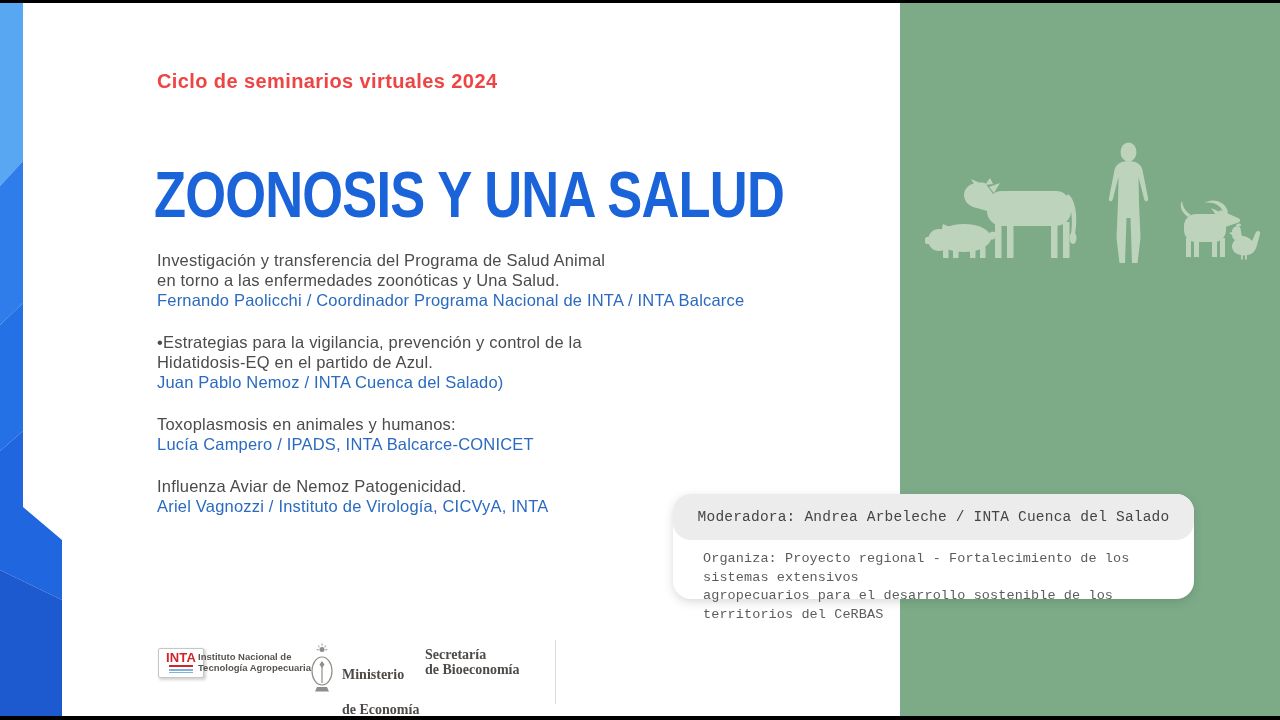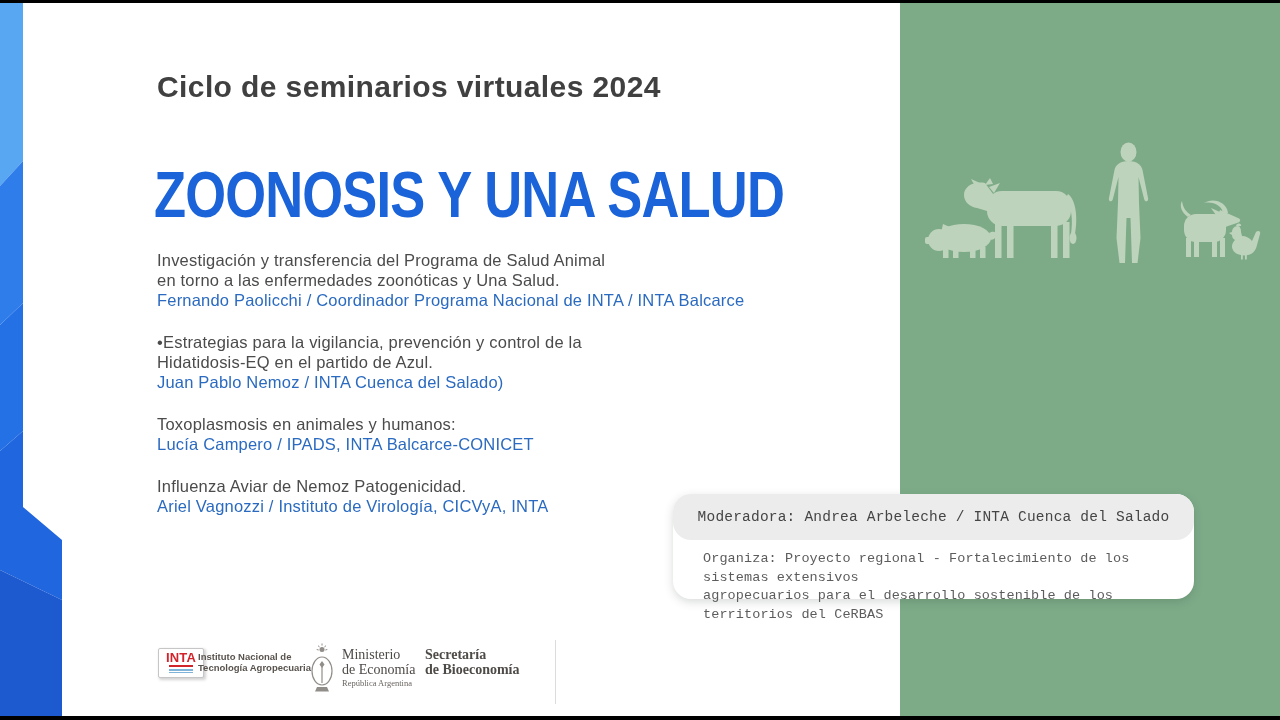--- a/index.html
+++ b/index.html
@@ -7,22 +7,22 @@
          font-family:"Liberation Sans",sans-serif;}
   .bar{position:absolute;left:0;width:1280px;background:#000;}
   .bar.top{top:0;height:3px;}
   .bar.bottom{top:716px;height:4px;}
 
   .green-panel{position:absolute;left:900px;top:3px;width:380px;height:713px;background:#7dab88;}
   .animals{position:absolute;left:20px;top:135px;}
 
   .left-band{position:absolute;left:0;top:3px;}
 
-  .series-heading{position:absolute;left:157px;top:70px;font-size:30px;font-weight:bold;
-                  color:#404040;letter-spacing:.4px;}
+  .series-heading{position:absolute;left:157px;top:70px;font-size:20px;font-weight:bold;
+                  color:#ef4444;letter-spacing:.4px;}
   .main-title{position:absolute;left:154px;top:163px;font-size:64px;line-height:64px;
               font-weight:bold;color:#1a63d9;letter-spacing:-1px;transform:scaleX(.82);
               transform-origin:0 50%;white-space:nowrap;}
 
   .program{position:absolute;left:157px;top:250px;width:650px;font-size:16.5px;line-height:20px;
            color:#4b4b4b;letter-spacing:.2px;}
   .program .item{margin:0 0 22px 0;}
   .program .t-line{white-space:nowrap;}
   .program .speaker{color:#2a6ac0;white-space:nowrap;}
 
@@ -39,21 +39,21 @@
             text-align:center;box-sizing:border-box;padding-top:2px;}
   .inta-acronym{font-size:13px;font-weight:800;color:#d2232a;line-height:13px;letter-spacing:.2px;}
   .inta-box .l1{width:24px;height:2px;background:#d2232a;margin:1px auto 2px auto;}
   .inta-box .l2{width:24px;height:2px;background:#7fb3d7;margin:0 auto 1px auto;}
   .inta-box .l3{width:24px;height:1px;background:#7fb3d7;margin:0 auto;}
   .inta-name{position:absolute;left:198px;top:651px;font-size:9.5px;font-weight:bold;
              line-height:11px;color:#59534e;}
   .emblem{position:absolute;left:309px;top:643px;}
   .ministry{position:absolute;left:342px;top:647px;font-family:"Liberation Serif",serif;
             color:#4e4a47;}
-  .ministry .big{font-size:14px;font-weight:normal;line-height:15px;}
+  .ministry .big{font-size:14px;font-weight:bold;line-height:15px;margin-top:20px;}
   .ministry .sub{font-size:8.5px;line-height:10px;margin-top:1px;color:#6a6561;}
   .secretary{position:absolute;left:425px;top:647px;font-family:Liberation Serif, serif;
              color:#4e4a47;font-size:14px;font-weight:bold;line-height:15px;}
   .footer-divider{position:absolute;left:555px;top:640px;width:1px;height:64px;background:#dcdcdc;}
 </style>
 </head>
 <body>
 
 <div class="stage">
 

